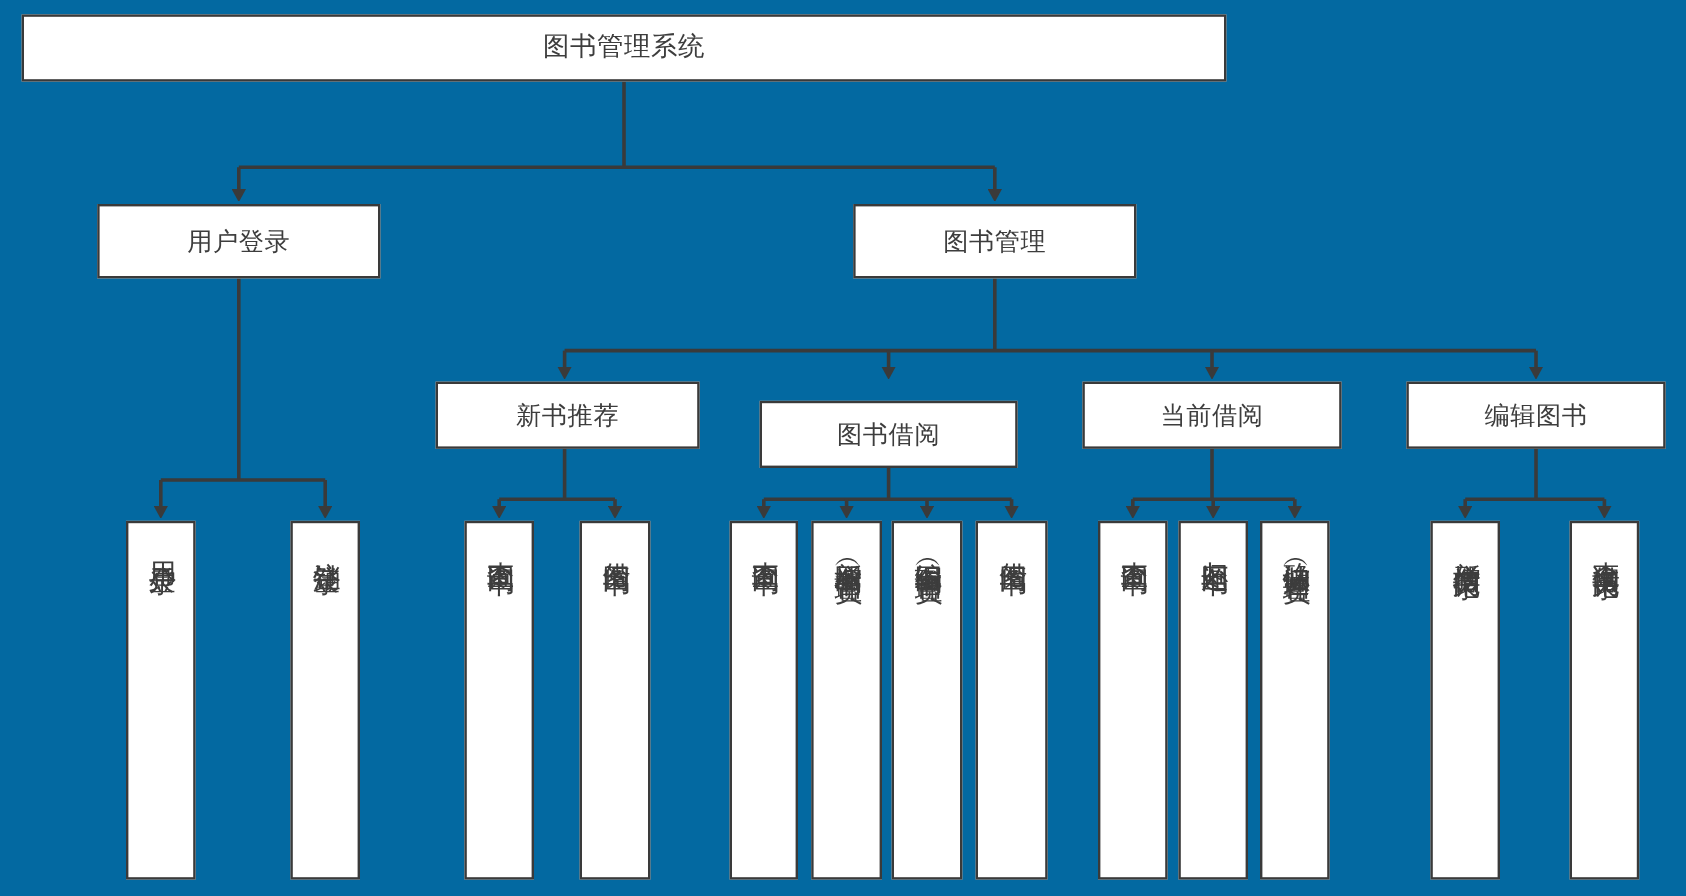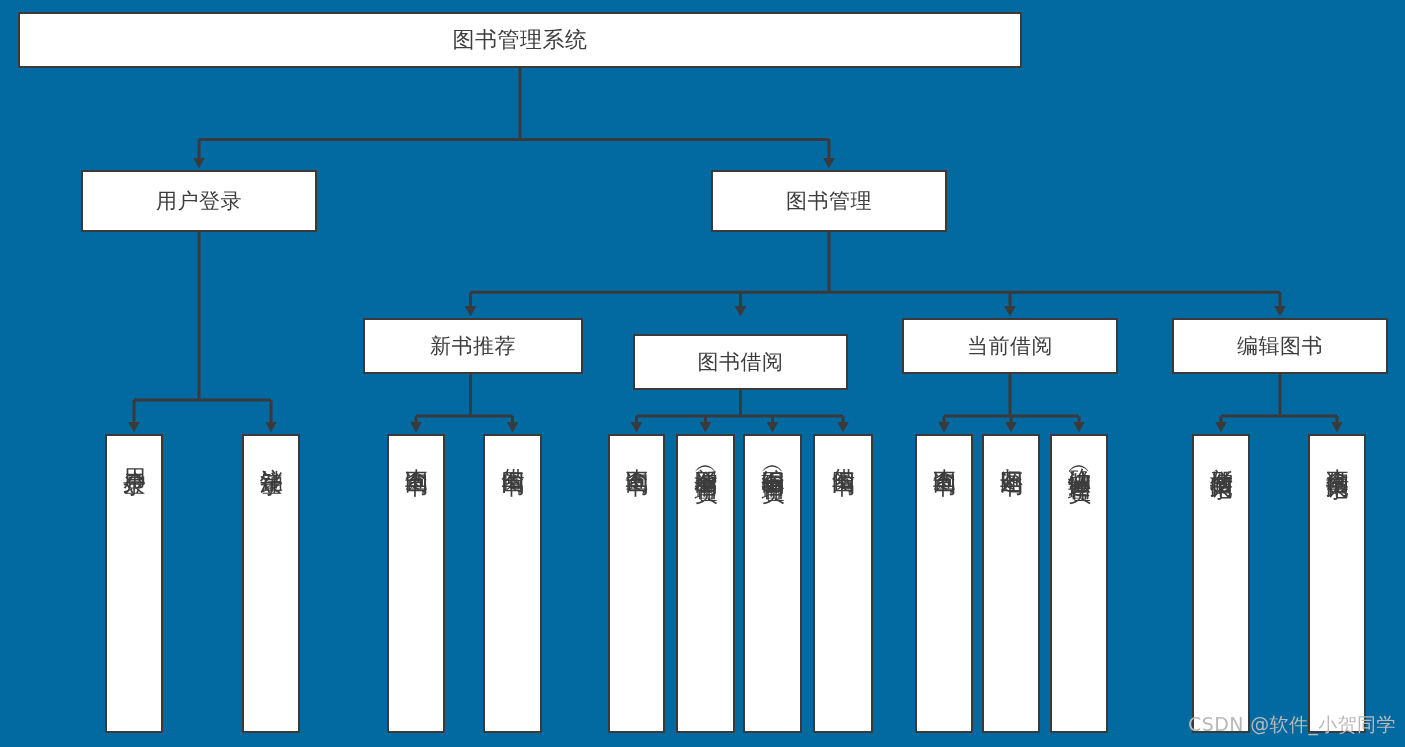--- a/index.html
+++ b/index.html
@@ -170,15 +170,14 @@
         <span class="label">确认归还（管理员）</span>
       </div>
       <div class="node vertical" style="left: 1192px; top: 434px; width: 58px; height: 299px;">
         <span class="label">新增借阅记录</span>
       </div>
       <div class="node vertical" style="left: 1308px; top: 434px; width: 58px; height: 299px;">
         <span class="label">查询借阅记录</span>
       </div>
     </div>
 
-  <div class="watermark">CSDN @软件_小贺同学</div>
 
 </div>
 
 </body></html>

